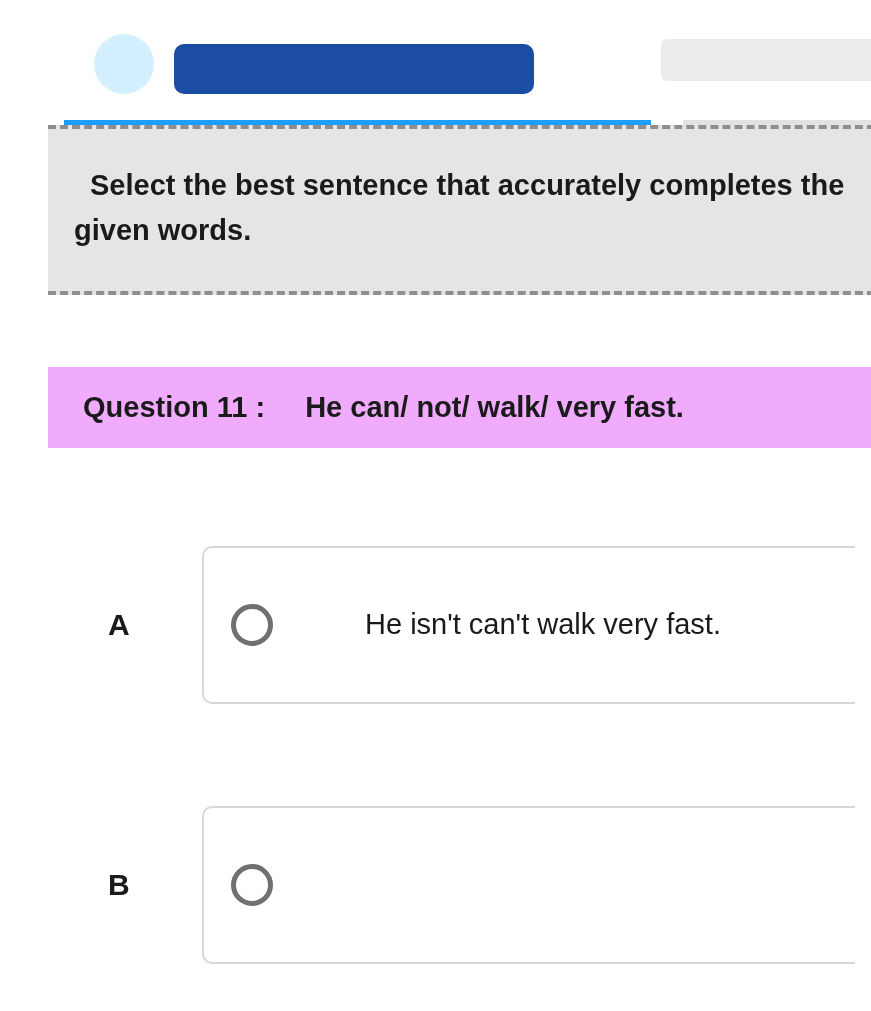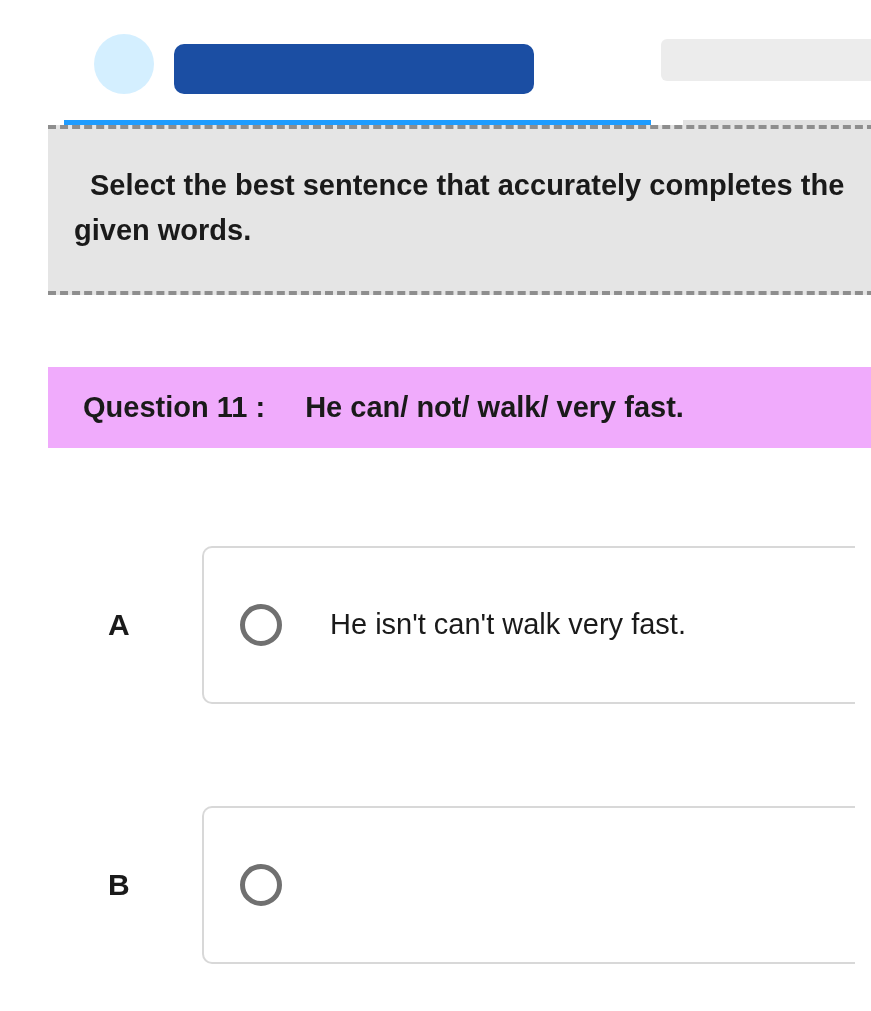--- a/index.html
+++ b/index.html
@@ -97,25 +97,26 @@
     color: #1a1a1a;
     display: flex;
     align-items: center;
     padding-left: 8px;
   }
   .option-card {
     flex: 1;
     border: 2px solid #d8d8d8;
     border-right: none;
     border-radius: 10px 0 0 10px;
-    padding: 40px 20px 40px 20px;
+    padding: 40px 20px 40px 11px;
     display: flex;
     align-items: center;
     background: #ffffff;
     cursor: pointer;
+    gap: 44px;
   }
   .radio-circle {
     width: 42px;
     height: 42px;
     border: 5px solid #707070;
     border-radius: 50%;
     flex-shrink: 0;
     margin-right: 32px;
   }
   .option-text {

